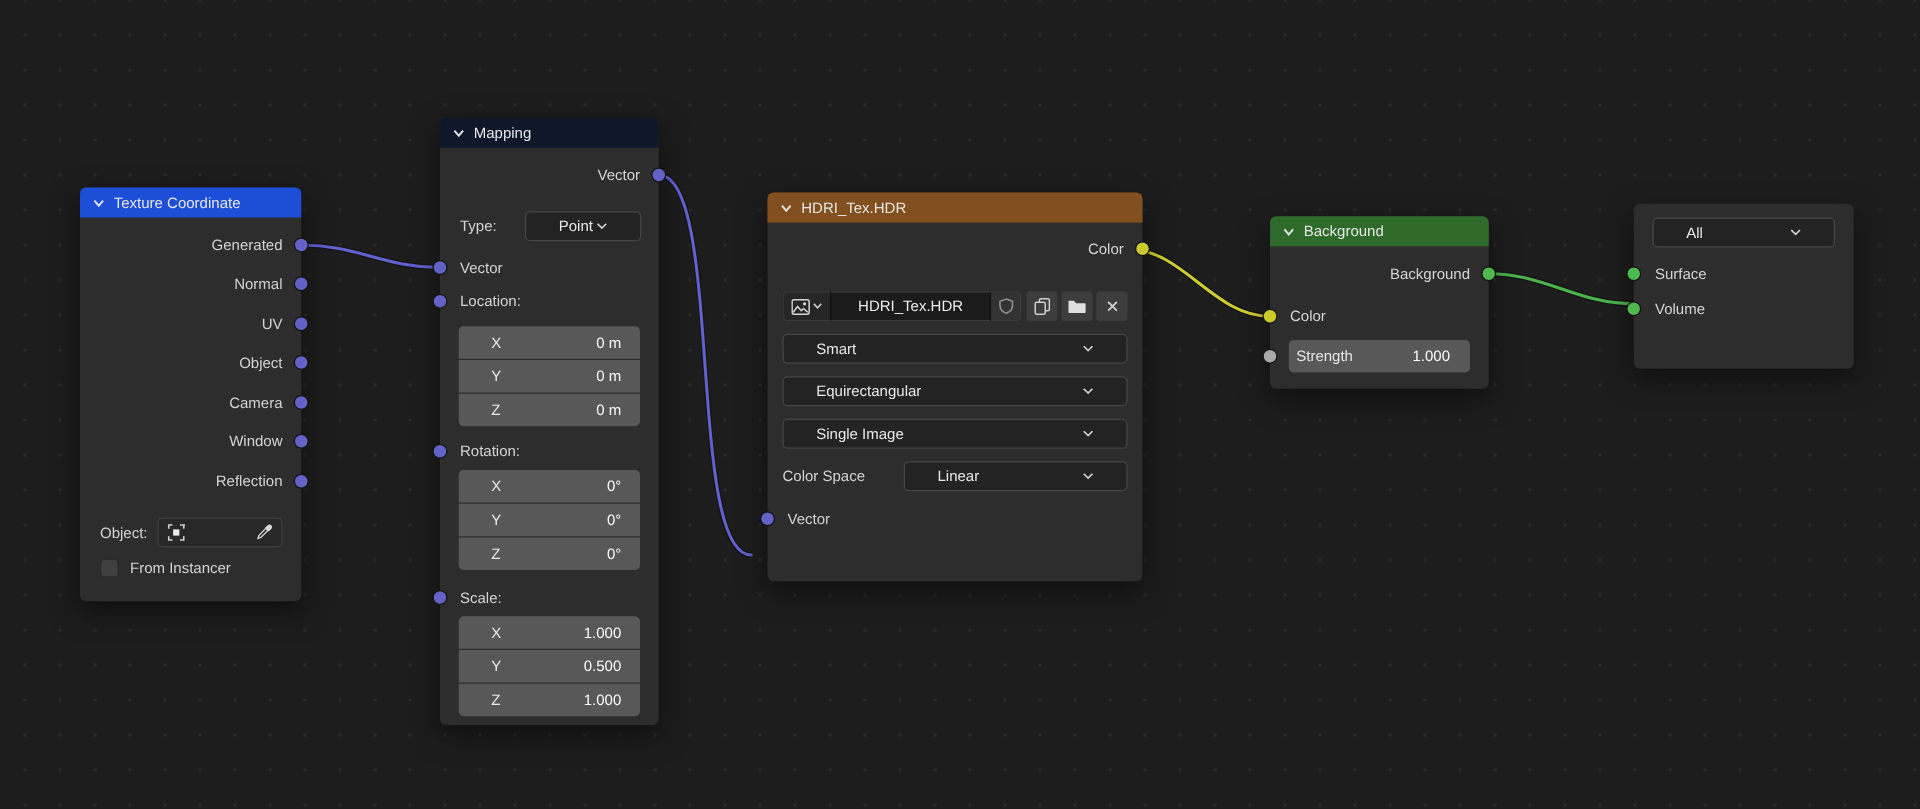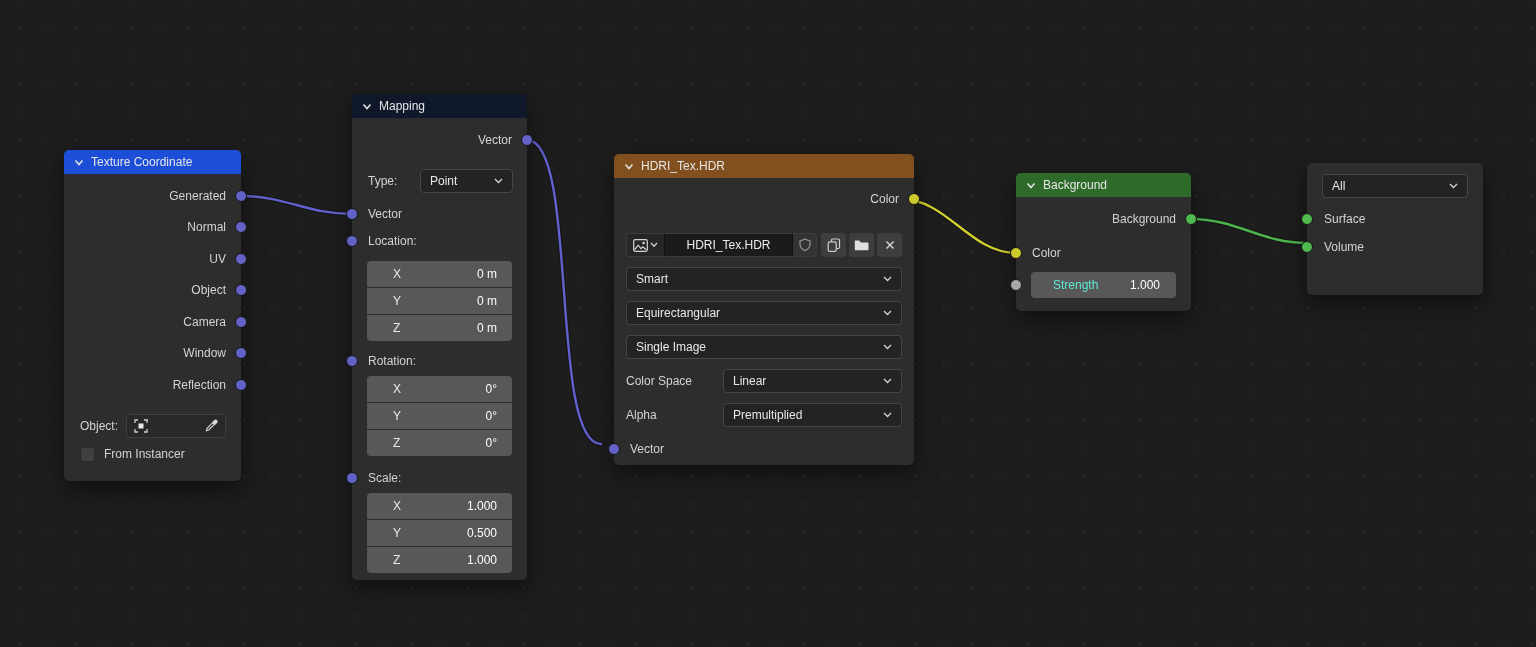--- a/index.html
+++ b/index.html
@@ -27,26 +27,26 @@
   .sock.r{right:-6px}.sock.l{left:-6px}
 
   .vgroup{display:flex;flex-direction:column;gap:1px;margin:0 15px}
   .vfield{display:flex;align-items:center;background:#585858;height:26px}
   .vgroup .vfield:first-child{border-radius:4px 4px 0 0}
   .vgroup .vfield:last-child{border-radius:0 0 4px 4px}
   .vfield .ax{padding-left:26px;color:#eaeaea}
   .vfield .val{margin-left:auto;padding-right:15px;color:#fdfdfd}
 
   .dd{display:flex;align-items:center;background:#232323;border:1px solid #464646;
-    border-radius:4px;height:24px;padding:0 9px;box-sizing:border-box;color:#e8e8e8}
+    border-radius:4px;height:24px;padding:0 26px;box-sizing:border-box;color:#e8e8e8}
   .dd .chev{margin-left:auto;display:flex}
 
   .numfield{display:flex;align-items:center;background:#585858;border-radius:4px;
     height:26px;margin:0 15px}
-  .numfield .nl{padding-left:22px;color:#5eead4}
+  .numfield .nl{padding-left:6px;color:#e5e5e5}
   .numfield .nv{margin-left:auto;padding-right:16px;color:#fdfdfd}
 
   .idrow{display:flex;height:24px;margin:0 12px}
   .imgbtn{width:38px;display:flex;align-items:center;justify-content:center;gap:2px;
     background:#262626;border:1px solid #3c3c3c;border-right:none;border-radius:4px 0 0 4px;box-sizing:border-box}
   .idname{flex:1;background:#1b1b1b;border:1px solid #3c3c3c;border-left:1px solid #101010;border-right:none;
     display:flex;align-items:center;justify-content:center;color:#ececec;box-sizing:border-box;white-space:nowrap}
   .sbtn{width:25px;display:flex;align-items:center;justify-content:center;
     background:#3d3d3d;border-radius:3px;box-sizing:border-box}
   .sbtn.shield{background:#333;border-radius:0 4px 4px 0;border:1px solid #3c3c3c;border-left:1px solid #101010}
@@ -307,31 +307,20 @@
       <span style="width:97px">Color Space</span>
       <div class="dd" style="flex:1">
         <span>Linear</span>
         <span class="chev">
             <svg width="9" height="6">
               <polyline points="1,1 4.5,4.5 8,1" fill="none" stroke="#cfcfcf" stroke-width="1.4"></polyline>
             </svg>
           </span>
       </div>
     </div>
-    <div class="row" style="margin:10px 12px 0;height:24px">
-      <span style="width:97px">Alpha</span>
-      <div class="dd" style="flex:1">
-        <span>Premultiplied</span>
-        <span class="chev">
-            <svg width="9" height="6">
-              <polyline points="1,1 4.5,4.5 8,1" fill="none" stroke="#cfcfcf" stroke-width="1.4"></polyline>
-            </svg>
-          </span>
-      </div>
-    </div>
     <div class="row in" style="margin-top:8px;height:28px">
         <span>Vector</span>
         <span class="sock l" style="background: rgb(99, 99, 199);"></span>
       </div>
   </div>
 </div>
 
 <div class="node" style="left:1016px;top:173px;width:175px;height:138px">
   <div class="hdr" style="background: rgb(46, 106, 42);">
     <span>

